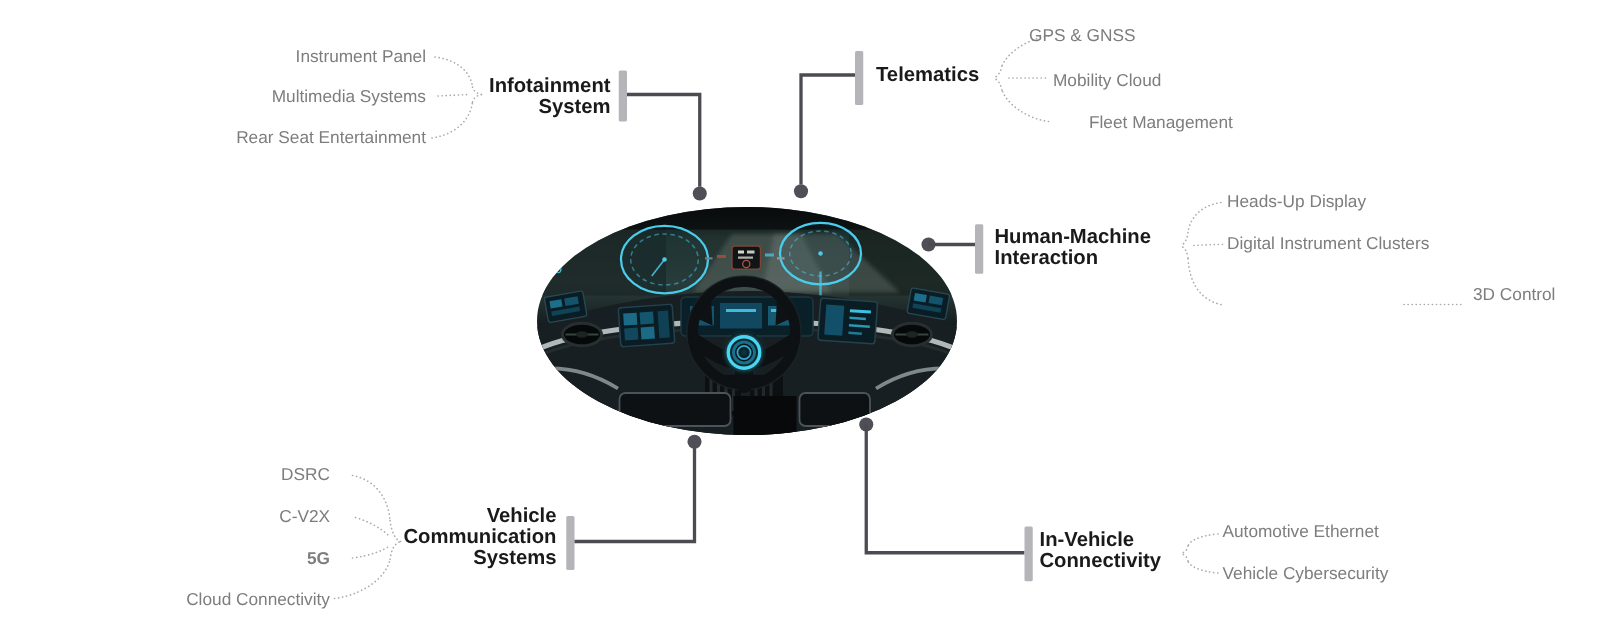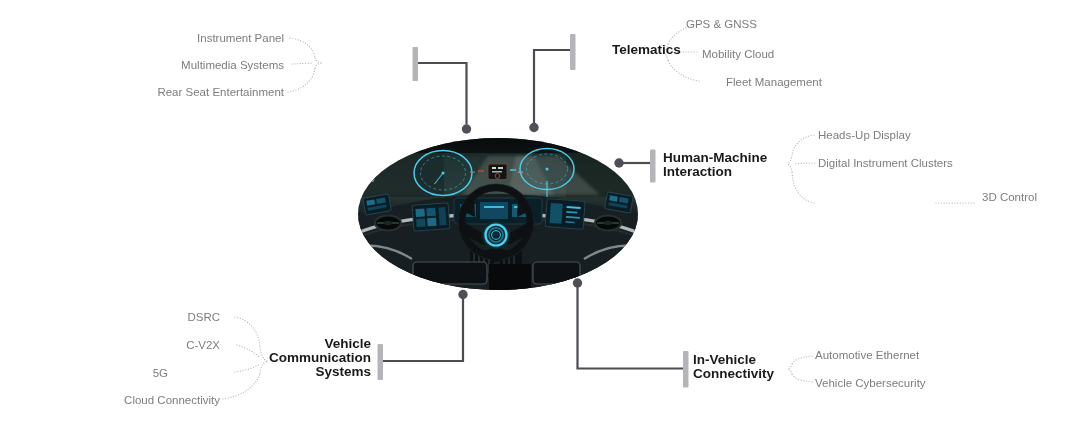--- a/index.html
+++ b/index.html
@@ -211,34 +211,35 @@
         <circle cx="138" cy="97" r="4.4" fill="#09242e" stroke="#2fa9c8" stroke-width="1.2"></circle>
         <circle cx="138" cy="97" r="1.8" fill="#0b323e"></circle>
       </g>
       <rect x="0" y="0" width="280" height="152" fill="url(#vign)"></rect>
     </g>
   </svg>
 
   <div class="item r" style="right:796px;top:31.5px;">Instrument Panel</div>
   <div class="item r" style="right:796px;top:58.5px;">Multimedia Systems</div>
   <div class="item r" style="right:796px;top:85.5px;">Rear Seat Entertainment</div>
-
-  <div class="heading" style="left:612px;top:43px;white-space:nowrap;">Telematics</div>
+  <div class="heading r" style="right:673px;top:50px;width:100px;">Infotainment System</div>
+
+  <div class="heading" style="left:584px;top:43px;white-space:nowrap;">Telematics</div>
   <div class="item" style="left:686px;top:17.5px;">GPS &amp; GNSS</div>
   <div class="item" style="left:702px;top:47.5px;">Mobility Cloud</div>
   <div class="item" style="left:726px;top:75.5px;">Fleet Management</div>
 
   <div class="heading" style="left:663px;top:151px;width:110px;">Human-Machine Interaction</div>
   <div class="item" style="left:818px;top:128.5px;">Heads-Up Display</div>
   <div class="item" style="left:818px;top:156.5px;">Digital Instrument Clusters</div>
   <div class="item wrap" style="left:982px;top:190.5px;width:55px;">3D Control</div>
 
   <div class="item r" style="right:860px;top:310.5px;">DSRC</div>
   <div class="item r" style="right:860px;top:338.5px;">C-V2X</div>
-  <div class="item r" style="right:912px;top:366.5px;">5G</div>
+  <div class="item r" style="right:860px;top:366.5px;font-weight:bold;">5G</div>
   <div class="item r" style="right:860px;top:393.5px;">Cloud Connectivity</div>
   <div class="heading r" style="right:709px;top:337px;width:112px;">Vehicle Communication Systems</div>
 
   <div class="heading" style="left:693px;top:353px;width:100px;">In-Vehicle Connectivity</div>
   <div class="item" style="left:815px;top:348.5px;">Automotive Ethernet</div>
   <div class="item" style="left:815px;top:376.5px;">Vehicle Cybersecurity</div>
 
 </div>
 
 </body></html>

